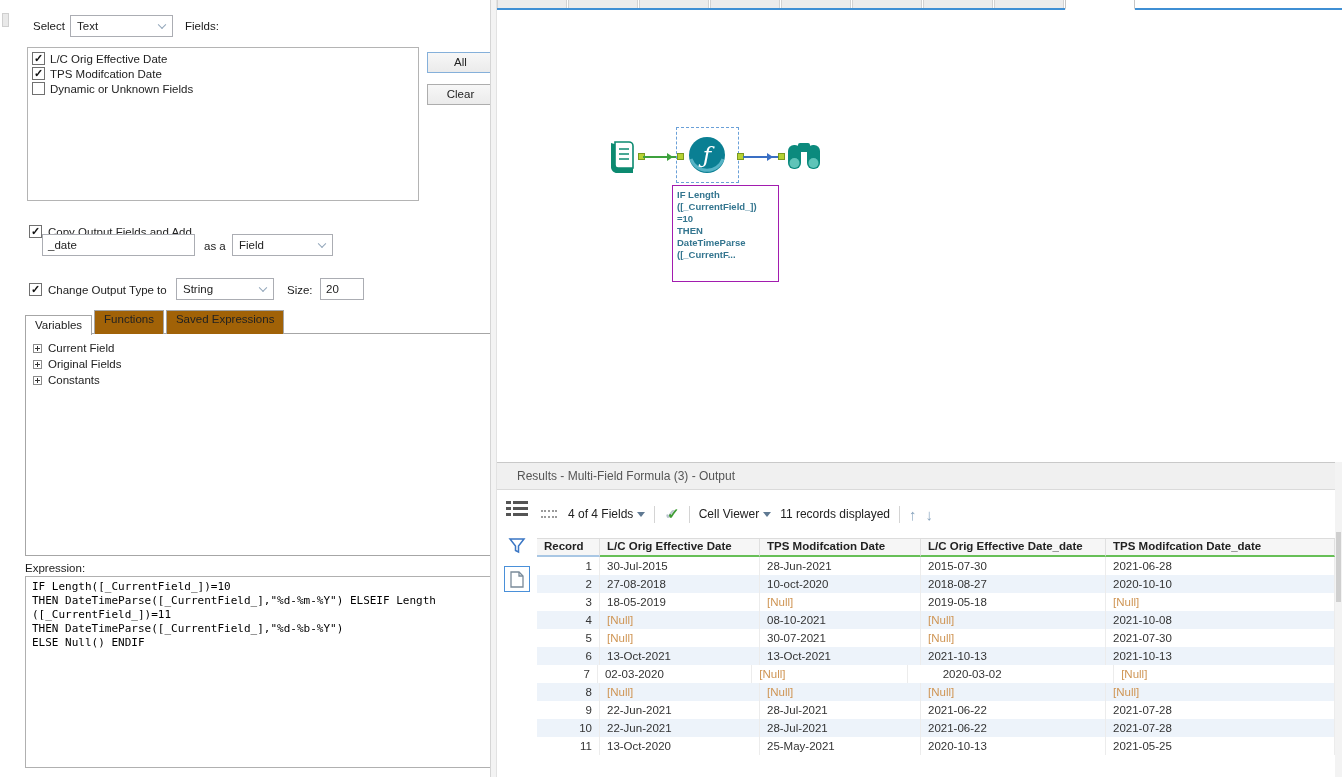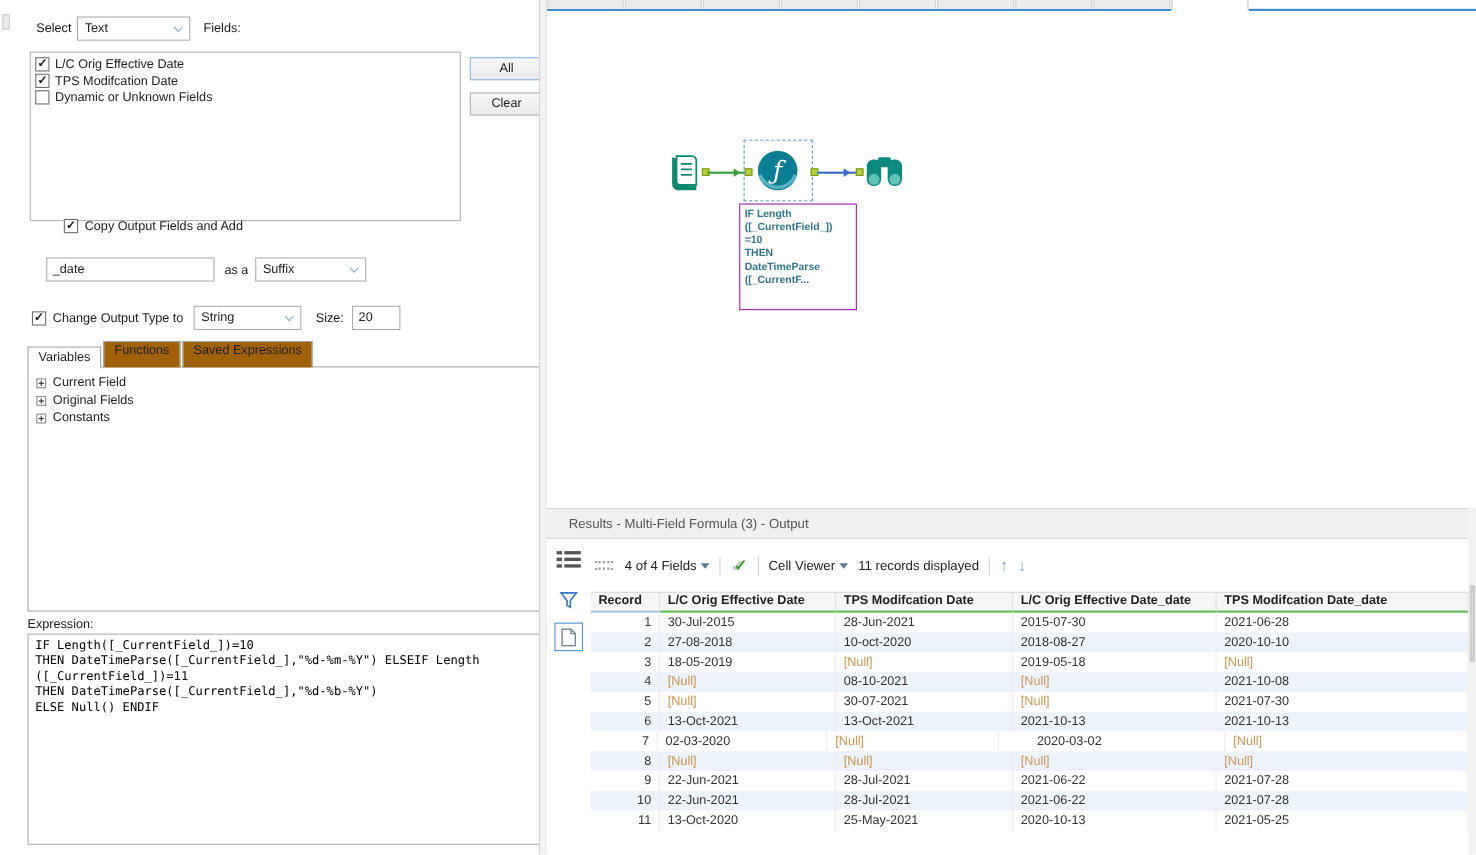--- a/index.html
+++ b/index.html
@@ -143,31 +143,31 @@
         </div>
         <div class="list-item">
           <span class="cb"></span>
           <span>Dynamic or Unknown Fields</span>
         </div>
       </div>
 
     <div class="btn default" style="left:416px; top:52px;">All</div>
     <div class="btn" style="left:416px; top:84px;">Clear</div>
 
-    <div class="cbrow" style="left:18px; top:199px;margin-left:29px;">
+    <div class="cbrow" style="left:18px; top:225px;">
       <span class="cb checked"></span>
       <span>Copy Output Fields and Add</span>
     </div>
 
     <div class="textbox" style="left:31px; top:234px; width:153px; height:22px;">
       <span>_date</span>
     </div>
     <div class="cfg-label" style="left:193px; top:240px;">as a</div>
     <div class="dropdown" style="left:221px; top:234px; width:101px; height:22px;">
-      <span>Suffix</span>
+      <span>Field</span>
       <span class="chev"></span>
     </div>
 
     <div class="cbrow" style="left:18px; top:283px;">
       <span class="cb checked"></span>
       <span>Change Output Type to</span>
     </div>
     <div class="dropdown" style="left:165px; top:278px; width:98px; height:22px;">
       <span>String</span>
       <span class="chev"></span>

